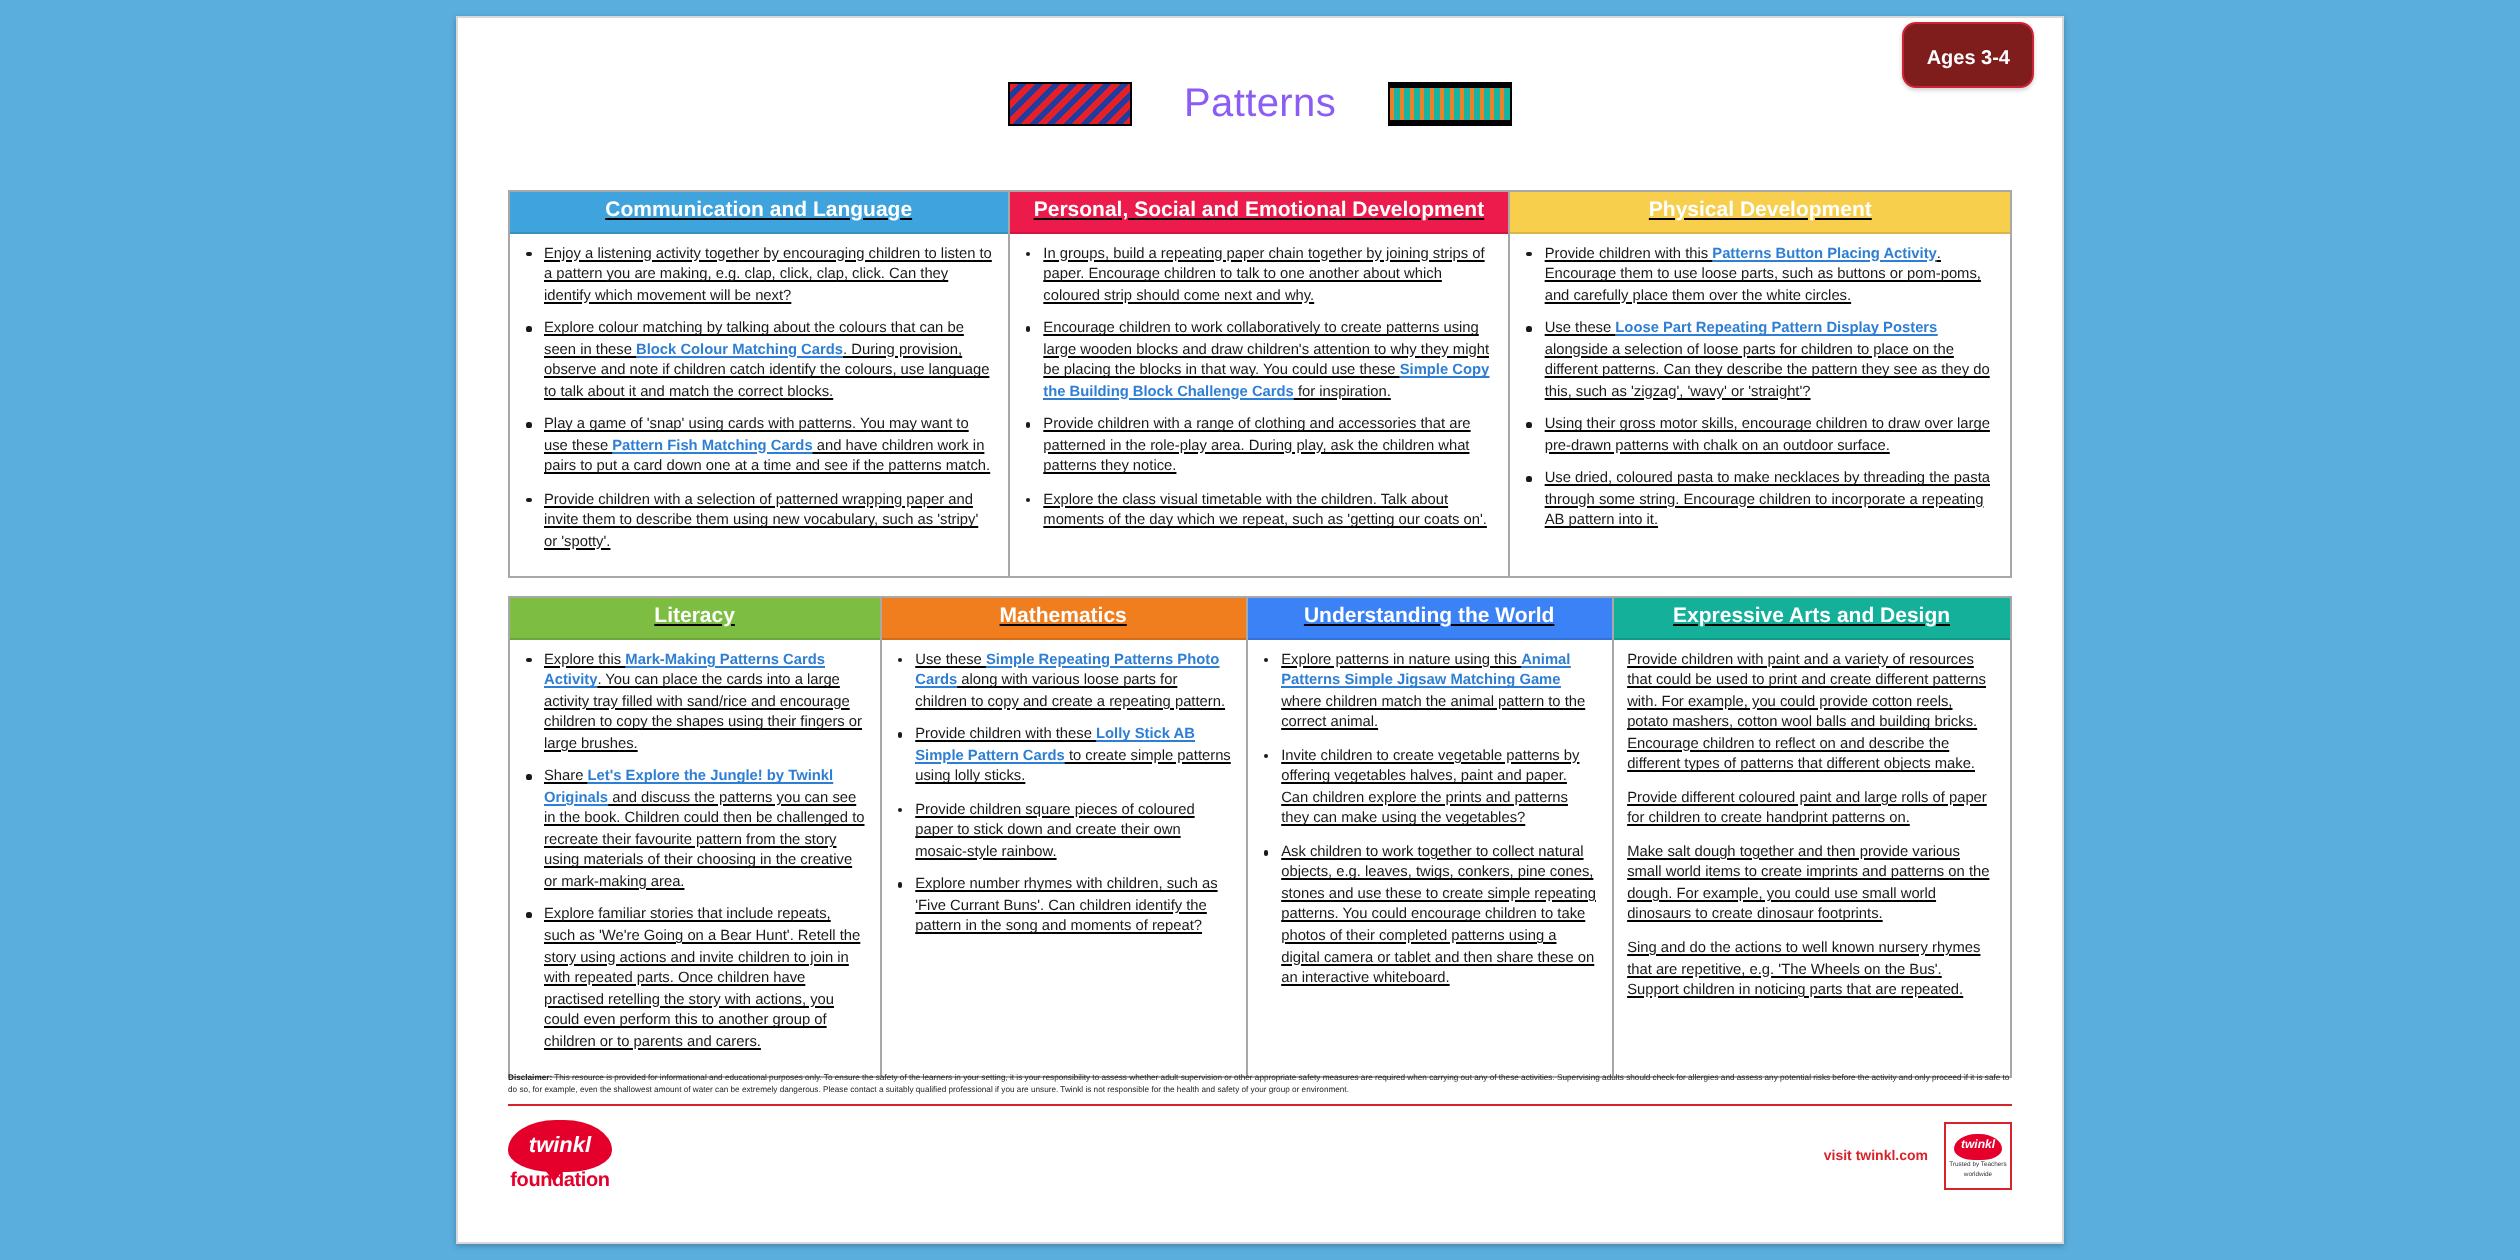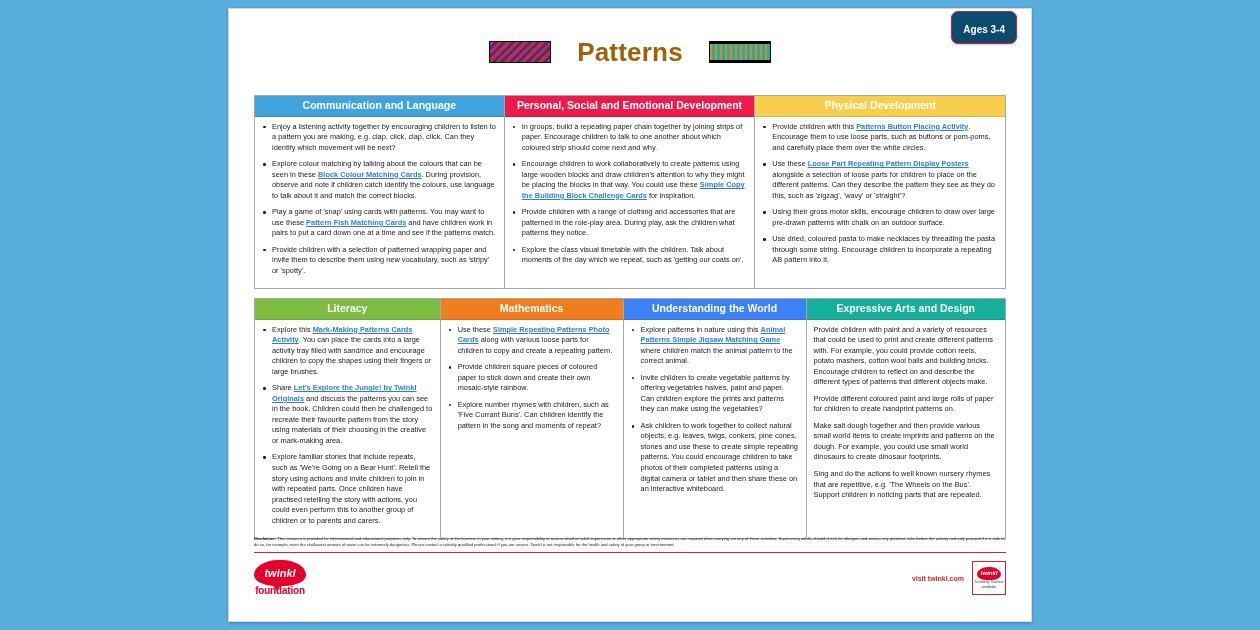--- a/index.html
+++ b/index.html
@@ -22,40 +22,40 @@
   
   .header {
     position: relative;
     height: 86px;
     display: flex;
     align-items: center;
     justify-content: center;
     gap: 26px;
   }
   .title {
-    color: #a16207;
-    font-size: 26px;
-    font-weight: bold;
+    color: #8b5cf6;
+    font-size: 20px;
+    font-weight: normal;
     letter-spacing: .2px;
   }
   .swatch { width: 62px; height: 22px; border: 1px solid #000; }
   .swatch.zigzag {
     background:
       repeating-linear-gradient(135deg, #e42128 0 3px, #1f3c9e 3px 6px);
   }
   .swatch.stripes {
     background:
       repeating-linear-gradient(90deg, #e8812a 0 2px, #18b4a2 2px 5px);
     border-top: 3px solid #000;
     border-bottom: 3px solid #000;
   }
   .age-badge {
     position: absolute;
     right: 14px; top: 2px;
-    background: #0c4a6e;
+    background: #7f1d1d;
     border: 1px solid #d02233;
     border-radius: 7px;
     color: #fff;
     font-size: 10px;
     font-weight: bold;
     padding: 13px 11px 8px 11px;
     line-height: 1;
     box-shadow: 0 1px 2px rgba(0,0,0,.2);
   }
 
@@ -66,20 +66,21 @@
     gap: 0;
   }
   .grid-top { grid-template-columns: 1fr 1fr 1fr; }
   .grid-bottom { grid-template-columns: 1.02fr 1fr 1fr 1.09fr; margin-top: 9px; }
 
   .col {
     border: 1px solid #a8a8a8;
     background: #fff;
     display: flex;
     flex-direction: column;
+    text-decoration: underline;
   }
   .col + .col { border-left: none; }
 
   .col-head {
     color: #fff;
     font-weight: bold;
     text-align: center;
     font-size: 10.5px;
     padding: 4px 2px 4px;
     line-height: 1.1;
@@ -245,20 +246,21 @@
               <li><span>Share </span><a class="lnk" href="#">Let's Explore the Jungle! by Twinkl Originals</a><span> and discuss the patterns you can see in the book. Children could then be challenged to recreate their favourite pattern from the story using materials of their choosing in the creative or mark-making area.</span></li>
               <li><span>Explore familiar stories that include repeats, such as 'We're Going on a Bear Hunt'. Retell the story using actions and invite children to join in with repeated parts. Once children have practised retelling the story with actions, you could even perform this to another group of children or to parents and carers.</span></li>
             </ul>
           </div>
         </div>
         <div class="col">
           <div class="col-head" style="background: rgb(240, 125, 30);">Mathematics</div>
           <div class="col-body">
             <ul>
               <li><span>Use these </span><a class="lnk" href="#">Simple Repeating Patterns Photo Cards</a><span> along with various loose parts for children to copy and create a repeating pattern.</span></li>
+              <li><span>Provide children with these </span><a class="lnk" href="#">Lolly Stick AB Simple Pattern Cards</a><span> to create simple patterns using lolly sticks.</span></li>
               <li><span>Provide children square pieces of coloured paper to stick down and create their own mosaic-style rainbow.</span></li>
               <li><span>Explore number rhymes with children, such as 'Five Currant Buns'. Can children identify the pattern in the song and moments of repeat?</span></li>
             </ul>
           </div>
         </div>
         <div class="col">
           <div class="col-head" style="background: #3b82f6;">Understanding the World</div>
           <div class="col-body">
             <ul>
               <li><span>Explore patterns in nature using this </span><a class="lnk" href="#">Animal Patterns Simple Jigsaw Matching Game</a><span> where children match the animal pattern to the correct animal.</span></li>

